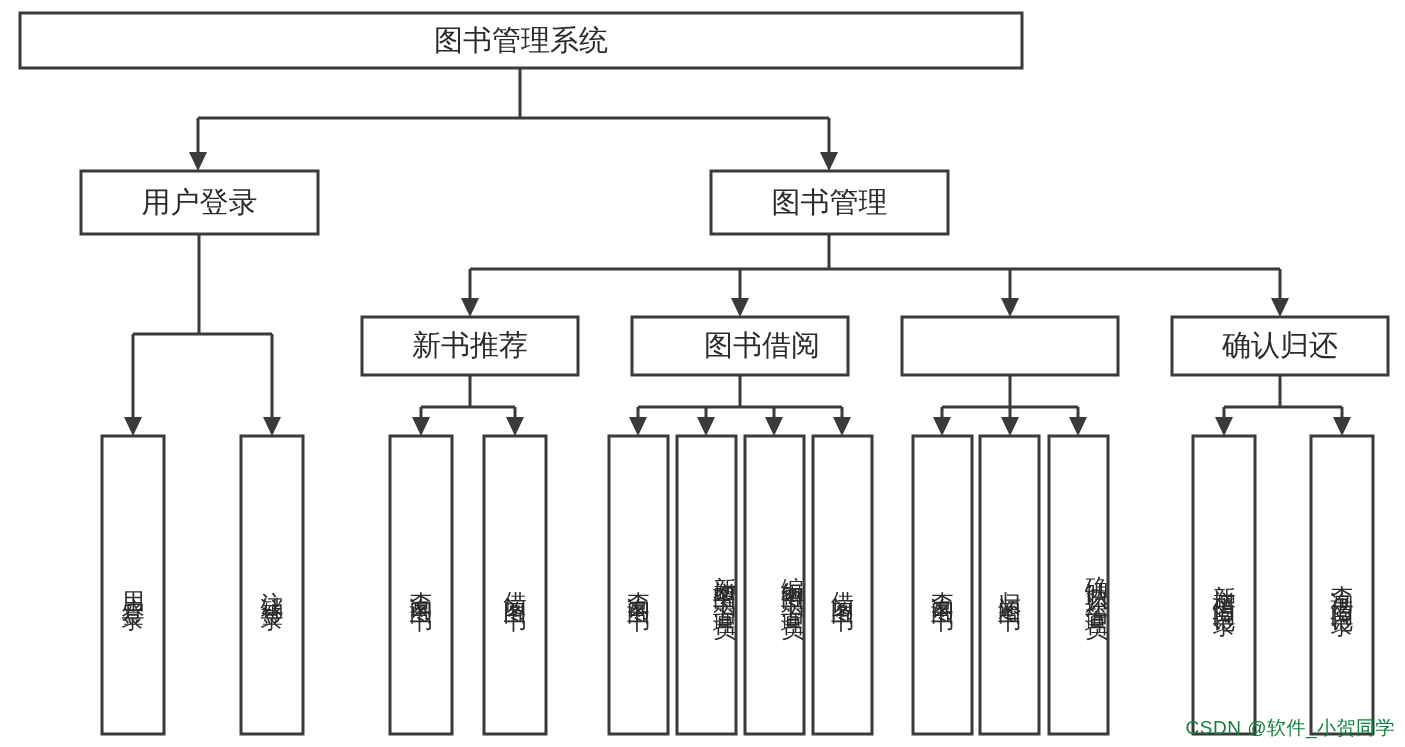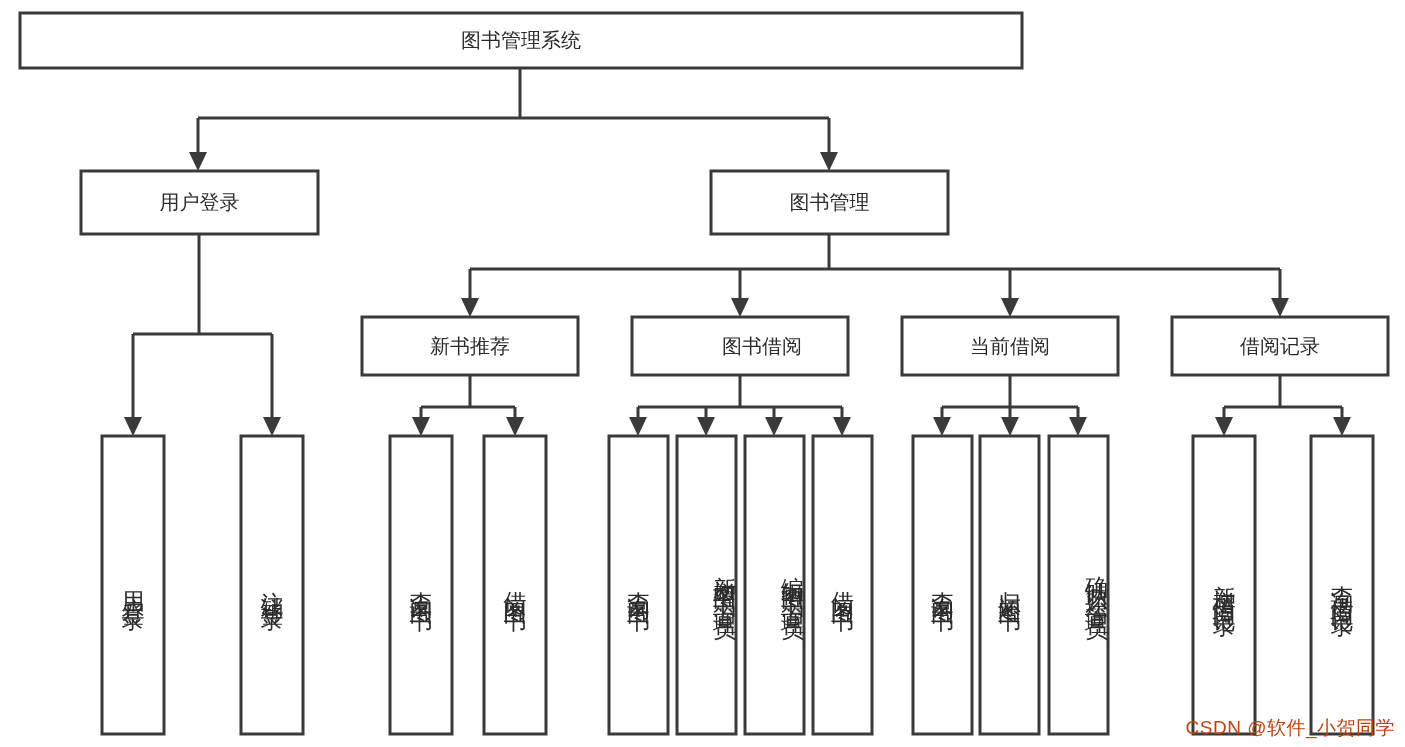--- a/index.html
+++ b/index.html
@@ -35,42 +35,42 @@
   .arrow-head {
     fill: #3a3a3a;
     stroke: none;
   }
   .watermark {
     position: absolute;
     right: 10px;
     bottom: 6px;
     font-family: "Liberation Sans", "DejaVu Sans", sans-serif;
     font-size: 19px;
-    color: #c2410c;
+    color: #15803d;
     letter-spacing: 0.5px;
     white-space: nowrap;
     pointer-events: none;
   }
   .vbox-text {
     position: absolute;
     writing-mode: vertical-rl;
     text-orientation: upright;
     font-family: "Liberation Sans", "DejaVu Sans", sans-serif;
     font-size: 23px;
     line-height: 1.0;
     color: #2b2b2b;
     letter-spacing: 6px;
     text-align: center;
     white-space: nowrap;
     pointer-events: none;
   }
   .hbox-text {
     position: absolute;
     font-family: "Liberation Sans", "DejaVu Sans", sans-serif;
-    font-size: 20px;
+    font-size: 29px;
     color: #2b2b2b;
     text-align: left;
     white-space: nowrap;
     pointer-events: none;
     display: flex;
     align-items: center;
     justify-content: center;
   }
 </style>
 </head>
@@ -183,22 +183,21 @@
     </g>
   </svg>
 
   <div class="hbox-text" style="left:20px; top:13px; width:1002px; height:55px;">图书管理系统</div>
 
   <div class="hbox-text" style="left:81px; top:171px; width:237px; height:63px;">用户登录</div>
   <div class="hbox-text" style="left:362px; top:317px; width:216px; height:58px;">新书推荐</div>
 
   <div class="hbox-text" style="left:711px; top:171px; width:237px; height:63px;">图书管理</div>
   <div class="hbox-text" style="left:632px; top:317px; width:260px; height:58px;">图书借阅</div>
-  <div class="hbox-text" style="left:902px; top:317px; width:216px; height:58px;">当前借阅</div>
-  <div class="hbox-text" style="left:1172px; top:317px; width:216px; height:58px;">借阅记录</div>
+  <div class="hbox-text" style="left:1172px; top:317px; width:216px; height:58px;">确认归还</div>
 
   <div class="vbox-text" style="left:102px; top:436px; width:62px; height:298px; display:flex; align-items:center; justify-content:center;">用户登录</div>
   <div class="vbox-text" style="left:241px; top:436px; width:62px; height:298px; display:flex; align-items:center; justify-content:center;">注销登录</div>
 
   <div class="vbox-text" style="left:390px; top:436px; width:62px; height:298px; display:flex; align-items:center; justify-content:center;">查询图书</div>
   <div class="vbox-text" style="left:484px; top:436px; width:62px; height:298px; display:flex; align-items:center; justify-content:center;">借阅图书</div>
 
   <div class="vbox-text" style="left:609px; top:436px; width:59px; height:298px; display:flex; align-items:center; justify-content:center;">查询图书</div>
   <div class="vbox-text" style="left:677px; top:440px; width:59px; height:290px; display:flex; align-items:flex-start; justify-content:center;">新增图书（管理员）</div>
   <div class="vbox-text" style="left:745px; top:440px; width:59px; height:290px; display:flex; align-items:flex-start; justify-content:center;">编辑图书（管理员）</div>

